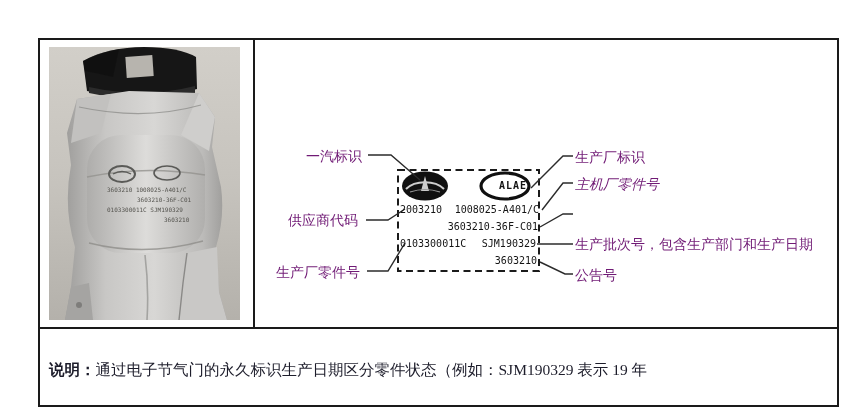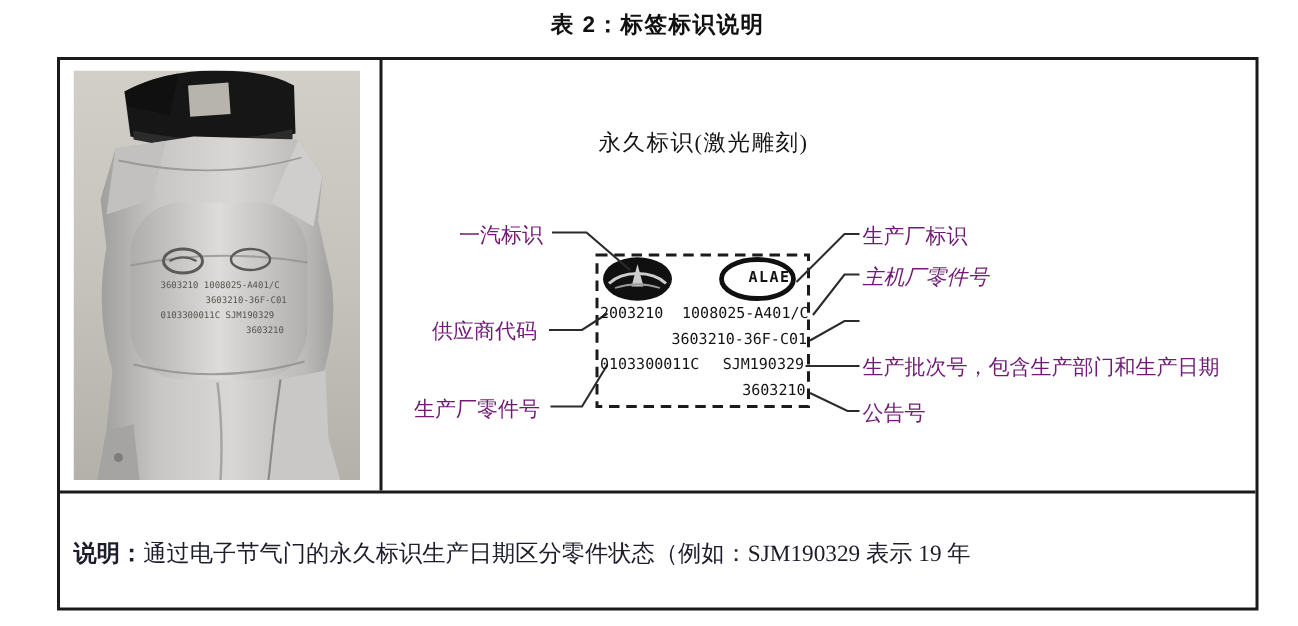--- a/index.html
+++ b/index.html
@@ -52,21 +52,20 @@
     font-size:15.5px;color:#1d1d2b;
   }
   .row-note .line{line-height:31px;white-space:nowrap;margin-top:16px;}
   .row-note .bold{font-weight:bold;}
 </style>
 </head>
 <body>
 
 <div class="page">
 
-  <div class="doc-title">表 2：标签标识说明</div>
 
   <div class="table">
     <div class="col-divider"></div>
     <div class="row-divider"></div>
 
     <div class="cell-photo">
       <svg class="photo-svg" width="191" height="273" viewBox="0 0 191 273">
         <defs>
           <linearGradient id="bgGrad" x1="0" y1="0" x2="0" y2="1">
             <stop offset="0" stop-color="#d2cfc9"></stop>
@@ -117,21 +116,20 @@
         <path d="M138,206 L168,200 L170,245 L178,273 L130,273 L134,236 Z" fill="#c9c8c6"></path>
         <path d="M138,206 L134,236 L130,273" stroke="#8a8987" stroke-width="1.4" fill="none"></path>
         <path d="M16,273 L22,240 L40,236 L44,273 Z" fill="#a5a4a2"></path>
         <circle cx="30" cy="258" r="3" fill="#7e7d7b"></circle>
         <path d="M60,210 L64,273" stroke="#98savvy979795" stroke-width="1" fill="none" opacity="0.5"></path>
         <path d="M96,208 Q100,240 98,273" stroke="#8f8e8c" stroke-width="1.6" fill="none" opacity="0.7"></path>
       </svg>
     </div>
 
     <div class="cell-diagram">
-      <div class="diag-title">永久标识(激光雕刻)</div>
 
       <svg class="diag-svg" width="584" height="287" viewBox="0 0 584 287">
 
         <rect x="143" y="130" width="141" height="101" fill="none" stroke="#1b1b1b" stroke-width="2" stroke-dasharray="7 4.5"></rect>
 
         <g>
           <ellipse cx="170" cy="146" rx="23" ry="14.5" fill="#101010"></ellipse>
           <path d="M151,149 C160,140 180,140 189,149" stroke="#cdcdcd" stroke-width="2" fill="none"></path>
           <polygon points="170,136 166,151 174,151" fill="#cdcdcd"></polygon>
           <path d="M155,152 Q170,147 185,152" stroke="#9a9a9a" stroke-width="1.2" fill="none"></path>

